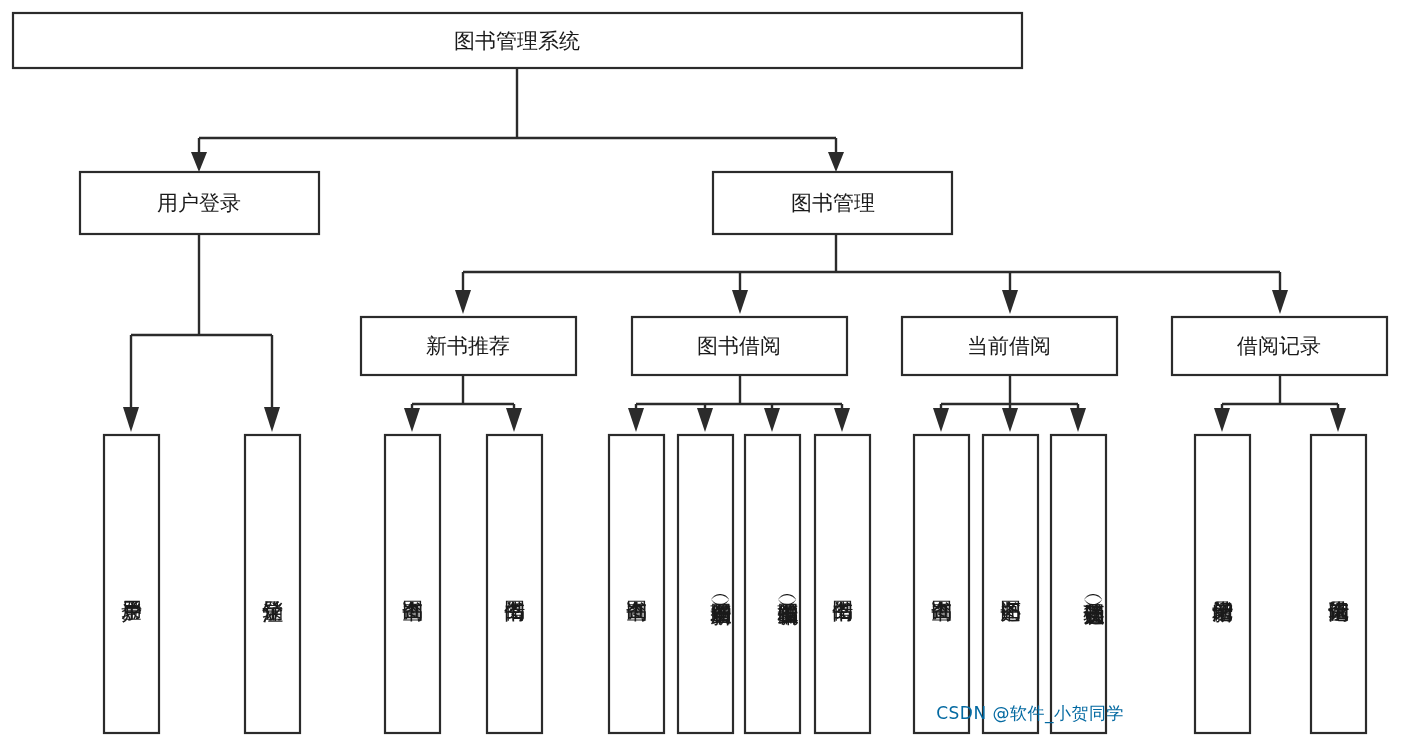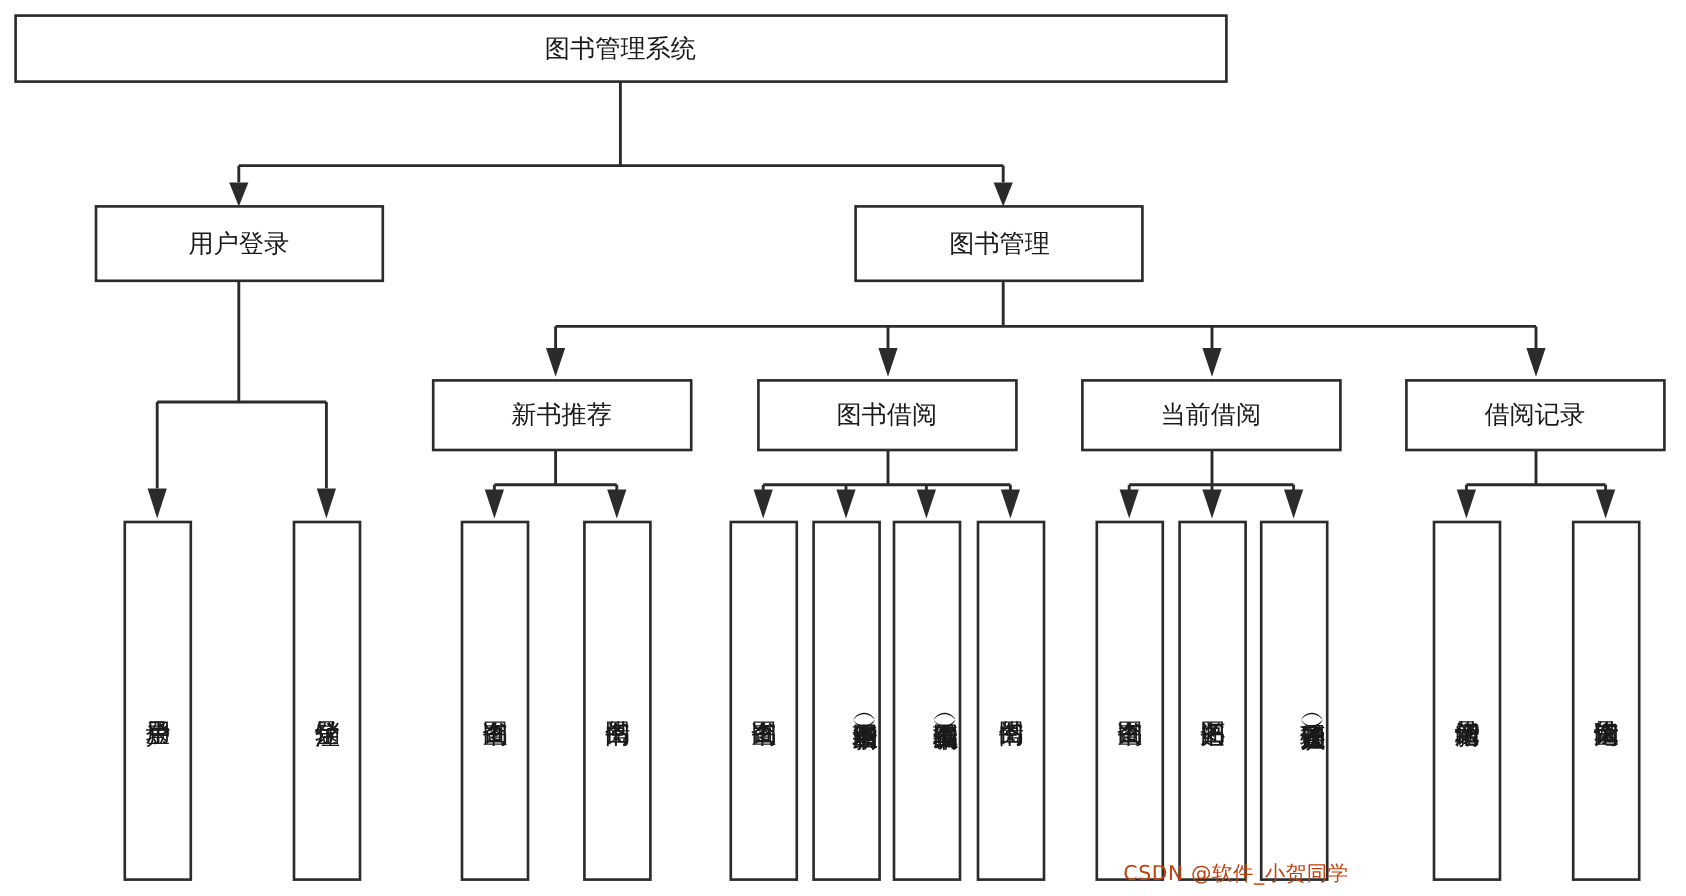--- a/index.html
+++ b/index.html
@@ -56,24 +56,24 @@
     font-size: 21px;
     color: #1a1a1a;
     line-height: 1.16;
     text-align: center;
     white-space: pre;
     pointer-events: none;
   }
   .watermark {
     position: absolute;
     right: 8px;
-    bottom: 8px;
+    bottom: 22px;
     font-family: "DejaVu Sans", "Liberation Sans", sans-serif;
     font-size: 17px;
-    color: #c2410c;
+    color: #0369a1;
     letter-spacing: 0.5px;
     white-space: nowrap;
   }
 </style>
 </head>
 <body>
 
 <div id="diagram-root">
 
   <svg class="diagram-canvas" viewBox="0 0 1405 747" xmlns="http://www.w3.org/2000/svg">

